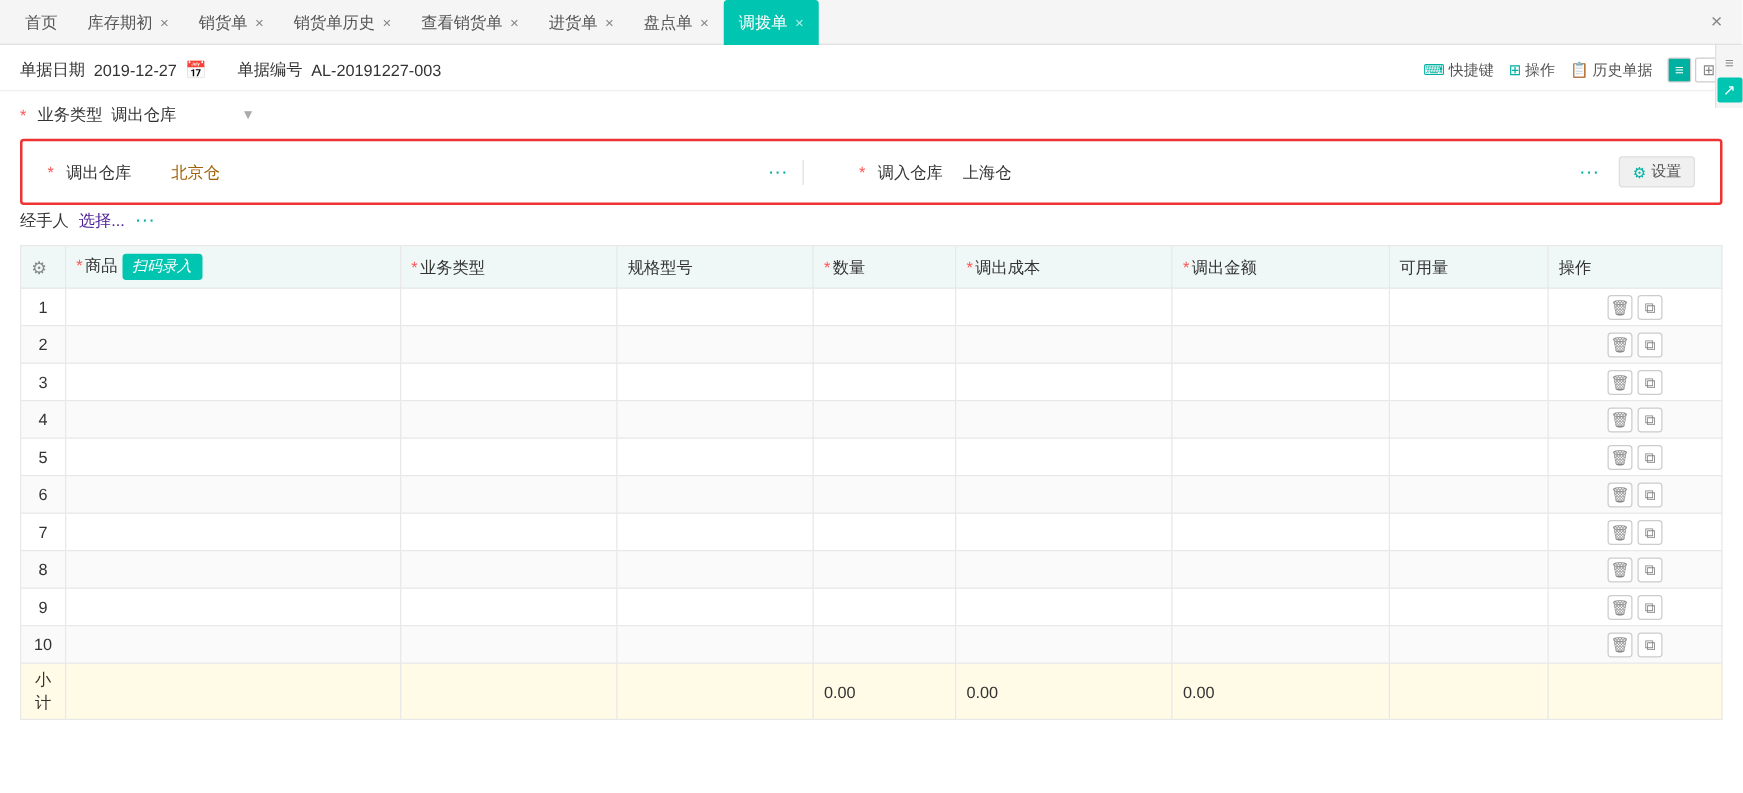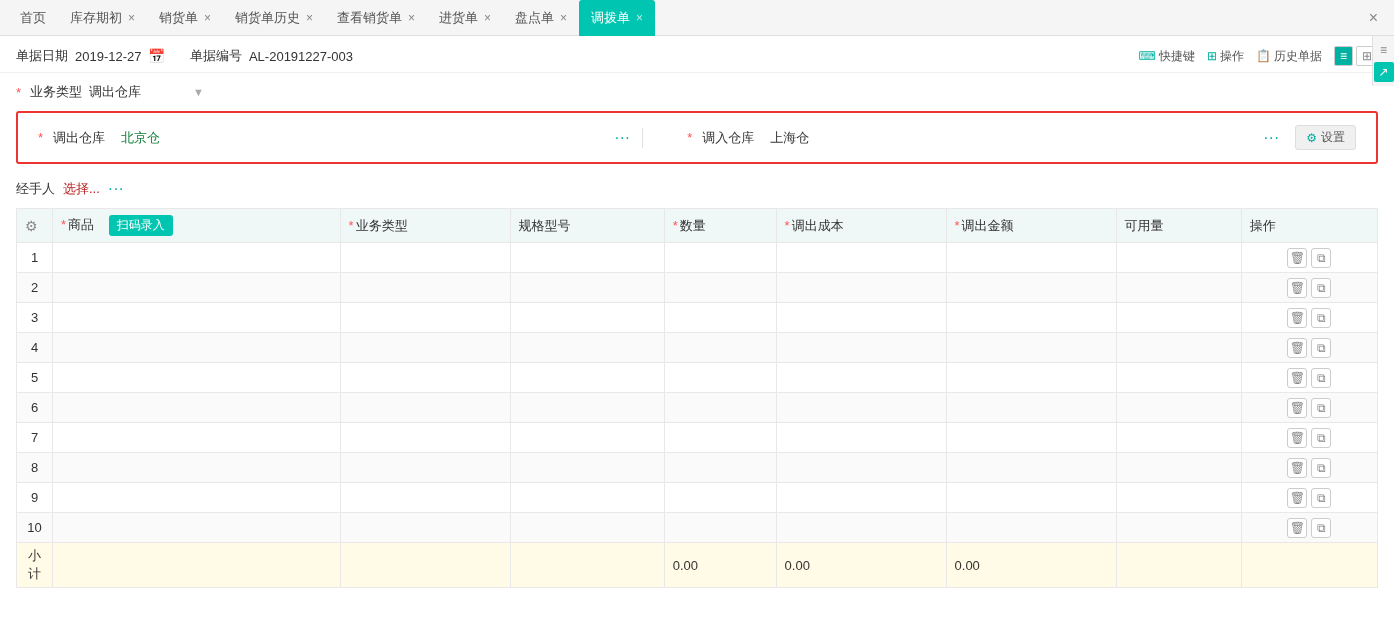--- a/index.html
+++ b/index.html
@@ -63,24 +63,24 @@
     .warehouse-dots { color: #00b0a0; font-size: 16px; cursor: pointer; margin-left: auto; padding: 0 8px; }
     
     .settings-btn {
       display: flex; align-items: center; gap: 4px; background: #f0f0f0; border: 1px solid #ddd;
       border-radius: 3px; padding: 3px 10px; cursor: pointer; font-size: 12px; color: #555; margin-left: 8px;
     }
     .settings-btn .gear-icon { color: #00b0a0; }
     
     
     .handler-row {
-      padding: 16px 16px 10px 16px;
+      padding: 4px 16px 10px 16px;
       display: flex; align-items: center; gap: 8px;
     }
-    .handler-placeholder { color: #b91c1c; font-size: 13px; }
+    .handler-placeholder { color: #4c1d95; font-size: 13px; }
     .handler-dots { color: #00b0a0; font-size: 16px; cursor: pointer; }
     
     
     .data-table-wrap { padding: 0 16px; overflow-x: auto; }
     .data-table {
       width: 100%; border-collapse: collapse; font-size: 13px;
     }
     .data-table th {
       background: #f0f7f7; border: 1px solid #e8e8e8; padding: 6px 8px;
       font-weight: normal; color: #333; text-align: left; white-space: nowrap;
@@ -89,21 +89,21 @@
     .data-table td {
       border: 1px solid #e8e8e8; padding: 4px 8px; height: 30px; color: #333;
     }
     .data-table tr:nth-child(even) td { background: #fafafa; }
     .data-table tr.subtotal td { background: #fffbe6; font-weight: normal; }
     .row-num { color: #999; text-align: center; width: 36px; }
     
     
     .scan-btn {
       background: #00c5b0; color: #fff; border: none; border-radius: 3px;
-      padding: 2px 8px; font-size: 12px; cursor: pointer; margin-left: 11px;
+      padding: 2px 8px; font-size: 12px; cursor: pointer; margin-left: 0; font-style: italic;
     }
     
     
     .table-action-icons { display: flex; gap: 4px; justify-content: center; align-items: center; }
     .tbl-icon {
       width: 20px; height: 20px; border: 1px solid #ccc; border-radius: 3px;
       display: flex; align-items: center; justify-content: center;
       font-size: 12px; color: #888; cursor: pointer; background: #fff;
     }
     
@@ -212,21 +212,21 @@
       <span style="min-width:100px;">调出仓库</span>
       <span class="dropdown-arrow">▼</span>
     </div>
   </div>
 </div>
 
 <div class="warehouse-section">
   <div class="warehouse-field">
     <span class="required-star">*</span>
     <span class="field-label">调出仓库</span>
-    <span class="field-value" style="margin-left:8px;color:#15803d;">北京仓</span>
+    <span class="field-value" style="margin-left:24px;color:#a16207;">北京仓</span>
     <span class="warehouse-dots">···</span>
   </div>
   <div class="vdivider"></div>
   <div class="warehouse-field" style="margin-left:40px;">
     <span class="required-star">*</span>
     <span class="field-label">调入仓库</span>
     <span class="field-value" style="margin-left:8px;color:#333;">上海仓</span>
     <span class="warehouse-dots">···</span>
   </div>
   <div class="settings-btn">

